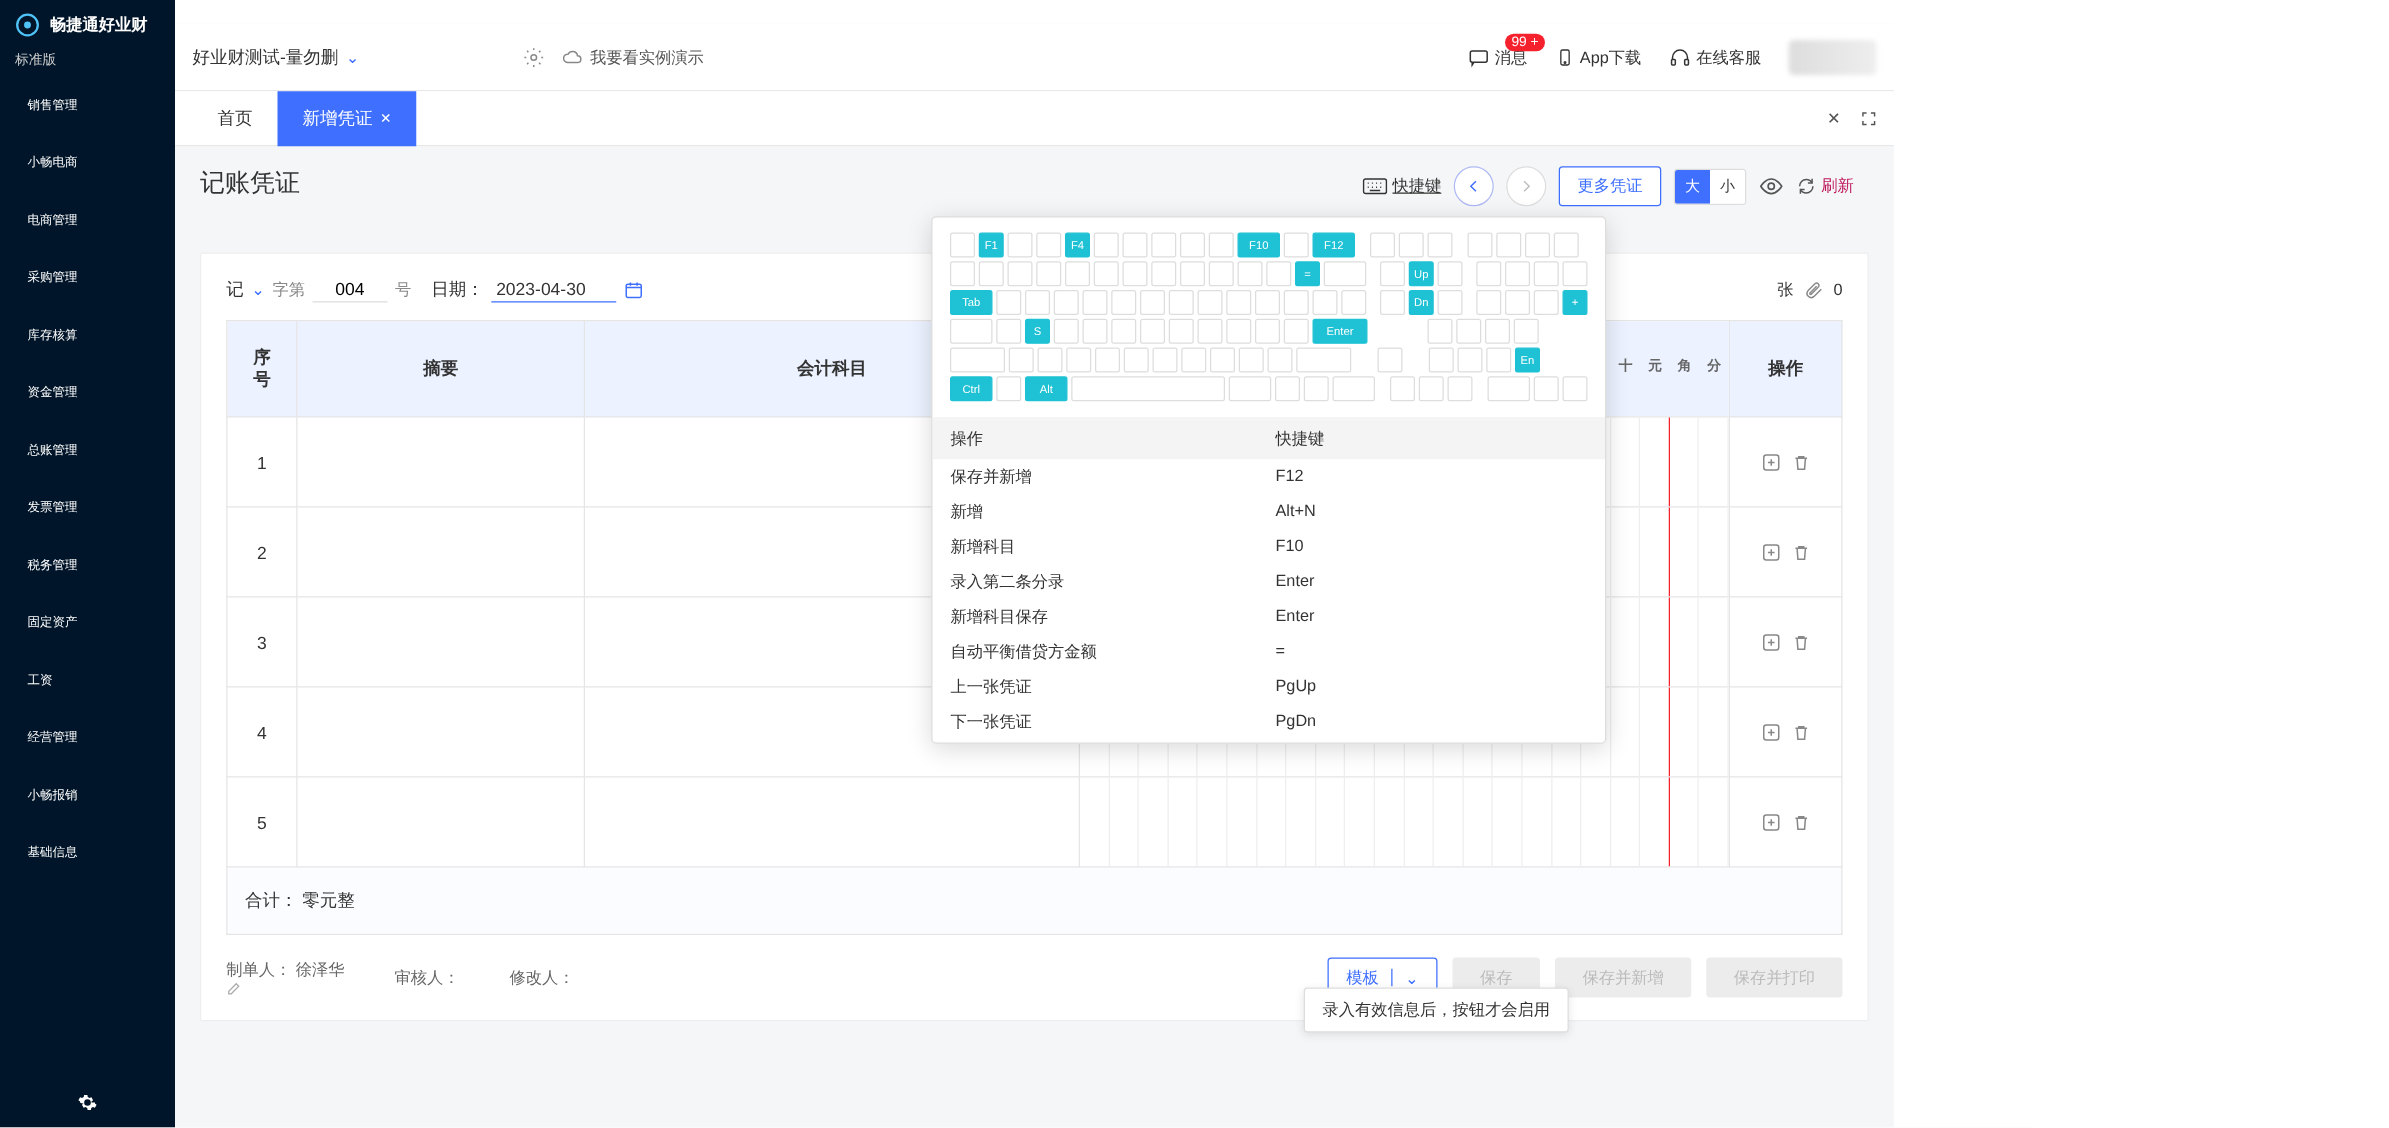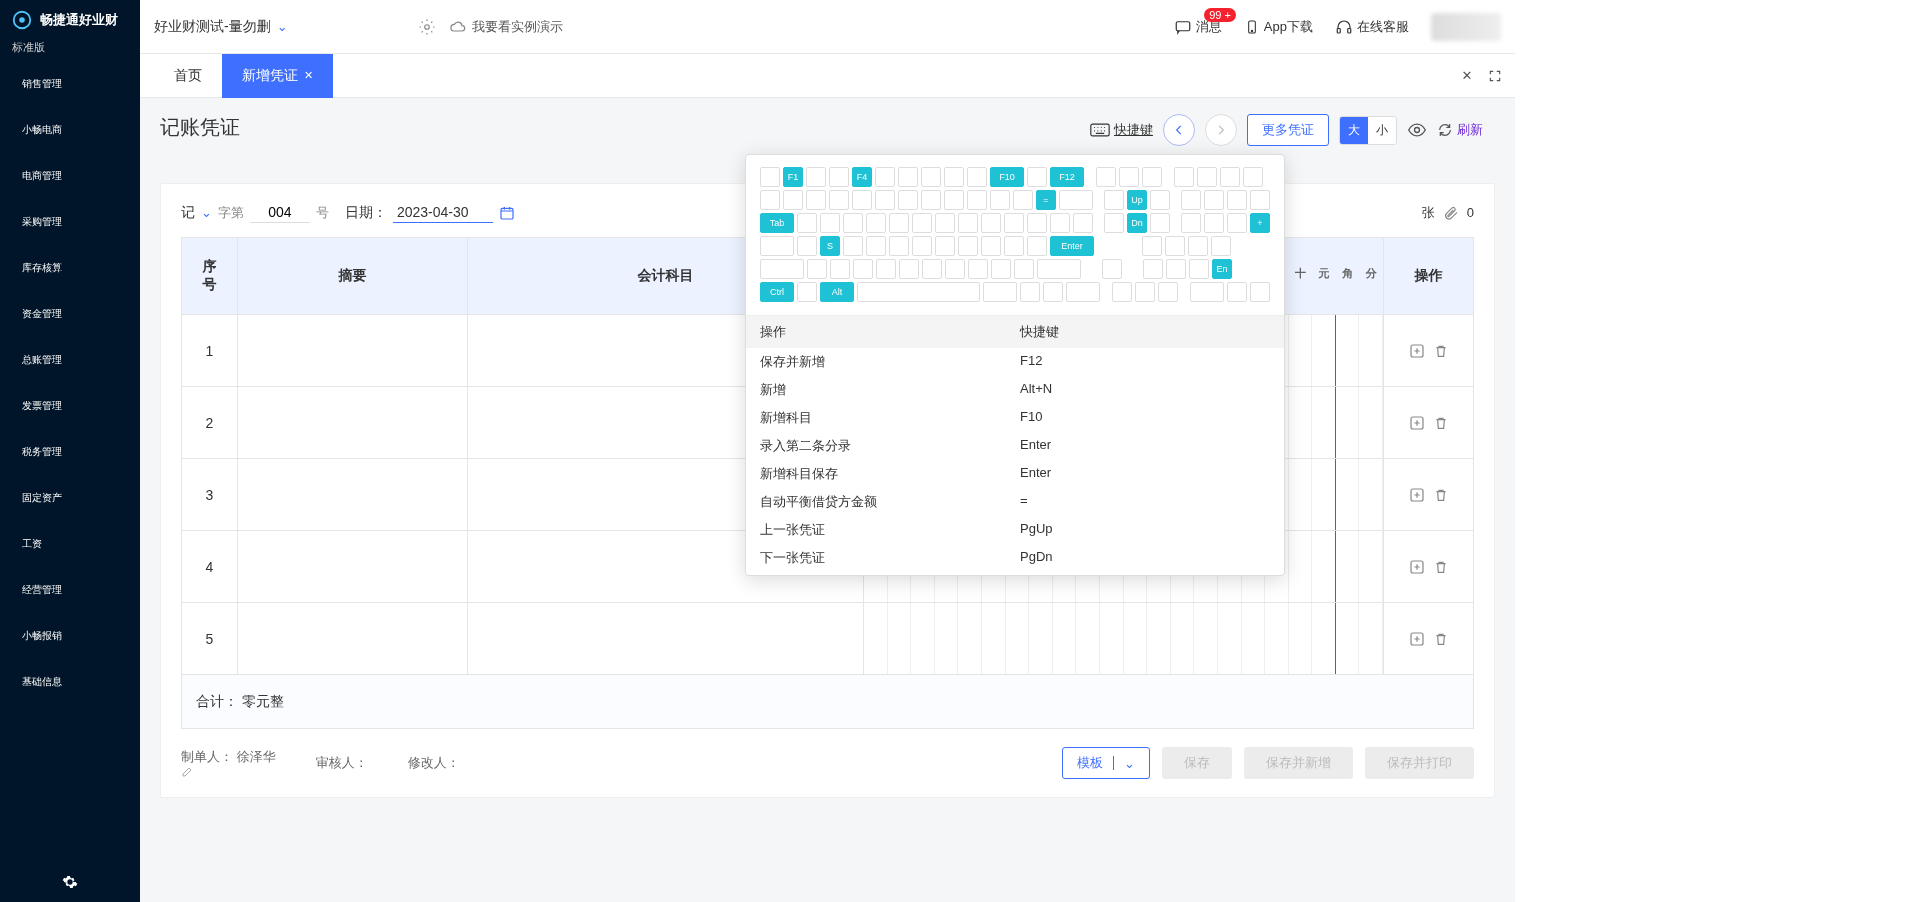--- a/index.html
+++ b/index.html
@@ -11,21 +11,21 @@
 .logo-area { display: flex; align-items: center; padding: 8px 10px; gap: 6px; }
 .logo-ico { width: 24px; height: 24px; display: flex; align-items: center; justify-content: center; }
 .logo-txt { font-size: 13px; font-weight: 600; color: #fff; }
 .logo-sub { font-size: 11px; color: #ccc; padding: 0 12px 6px; }
 .menu { flex: 1; overflow-y: auto; }
 .menu-item { padding: 16px 22px; font-size: 10px; color: #fff; cursor: pointer; }
 .sidebar-footer { height: 40px; display: flex; align-items: center; justify-content: center; }
 .gear { color: #fff; font-size: 16px; }
 
 
-.main { flex: 1; display: flex; flex-direction: column; background: #f5f6f7; position: relative; }
+.main { flex: 1; display: flex; flex-direction: column; background: #f5f6f7; position: relative; margin-top: 19px; }
 
 
 .top-header { height: 54px; background: #fff; border-bottom: 1px solid #e8e8e8; display: flex; align-items: center; padding: 0 14px; gap: 14px; }
 .project-select { display: flex; align-items: center; gap: 6px; min-width: 250px; cursor: pointer; }
 .project-name { font-size: 14px; }
 .chev-down { color: #3e6fff; }
 .top-gear { color: #888; cursor: pointer; }
 .demo-link { display: flex; align-items: center; gap: 6px; color: #555; cursor: pointer; }
 .spacer { flex: 1; }
 .top-actions { display: flex; align-items: center; gap: 22px; }
@@ -45,21 +45,21 @@
 .content { padding: 16px 20px; flex: 1; overflow: auto; position: relative; }
 .page-title { font-size: 20px; font-weight: 500; margin-bottom: 10px; }
 .toolbar { display: flex; align-items: center; gap: 10px; position: absolute; right: 32px; top: 16px; }
 .tool-link { display: flex; align-items: center; gap: 4px; cursor: pointer; color: #333; text-decoration: underline; }
 .nav-btn { width: 32px; height: 32px; border: 1px solid #aeb9f5; border-radius: 50%; display: flex; align-items: center; justify-content: center; color: #3e6fff; cursor: pointer; background:#fff; }
 .nav-btn.disabled { border-color: #ddd; color: #bbb; cursor: not-allowed; }
 .more-btn { border: 1px solid #3e6fff; color: #3e6fff; padding: 6px 14px; border-radius: 3px; cursor: pointer; background:#fff; }
 .size-toggle { display: flex; border: 1px solid #ddd; border-radius: 3px; overflow: hidden; }
 .size-btn { padding: 5px 8px; cursor: pointer; font-size: 12px; background:#fff; }
 .size-btn.active { background: #3e6fff; color: #fff; }
-.eye-btn, .refresh-btn { display: flex; align-items: center; gap: 4px; cursor: pointer; color: #6d28d9; }
+.eye-btn, .refresh-btn { display: flex; align-items: center; gap: 4px; cursor: pointer; color: #be185d; }
 
 
 .card { background: #fff; border: 1px solid #eee; border-radius: 2px; margin-top: 42px; padding: 18px 20px; }
 .form-row { display: flex; align-items: center; gap: 16px; margin-bottom: 14px; }
 .form-group { display: flex; align-items: center; gap: 6px; }
 .form-label { font-size: 14px; }
 .form-sep { color: #888; }
 .form-input { border: none; border-bottom: 1px solid #ddd; padding: 2px 4px; width: 60px; text-align: center; font-size: 14px; }
 .date-input { border: none; border-bottom: 1px solid #3e6fff; padding: 2px 4px; width: 100px; font-size: 14px; color: #333; }
 .cal-ico { color: #3e6fff; cursor: pointer; }
@@ -596,20 +596,21 @@
               <span class="sep"></span>
               <span>⌄</span>
             </div>
             <div class="disabled-btn">保存</div>
             <div class="disabled-btn">保存并新增</div>
             <div class="disabled-btn">保存并打印</div>
           </div>
         </div>
       </div>
 
+      <div class="tooltip">录入有效信息后，按钮才会启用</div>
 
       <div class="popover">
         <div class="kb-area" id="kb-area">
             <div class="kb-row">
               <div class="key "></div>
               <div class="key hl">F1</div>
               <div class="key "></div>
               <div class="key "></div>
               <div class="key hl">F4</div>
               <div class="key "></div>

